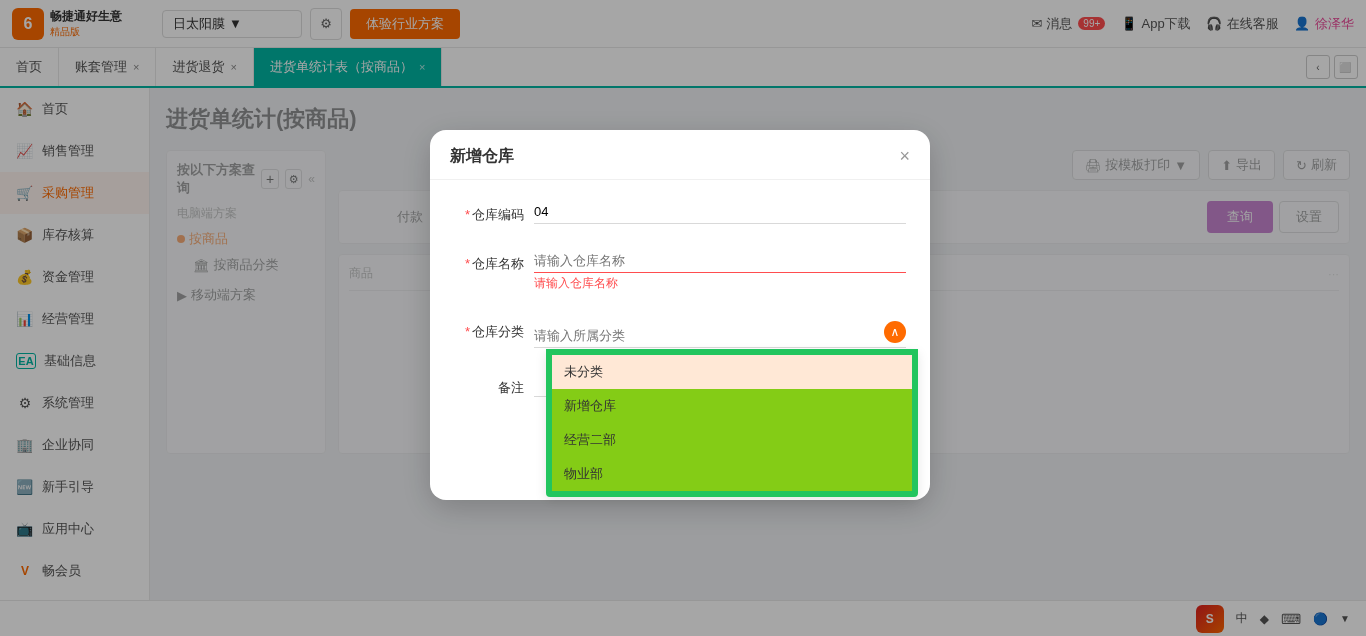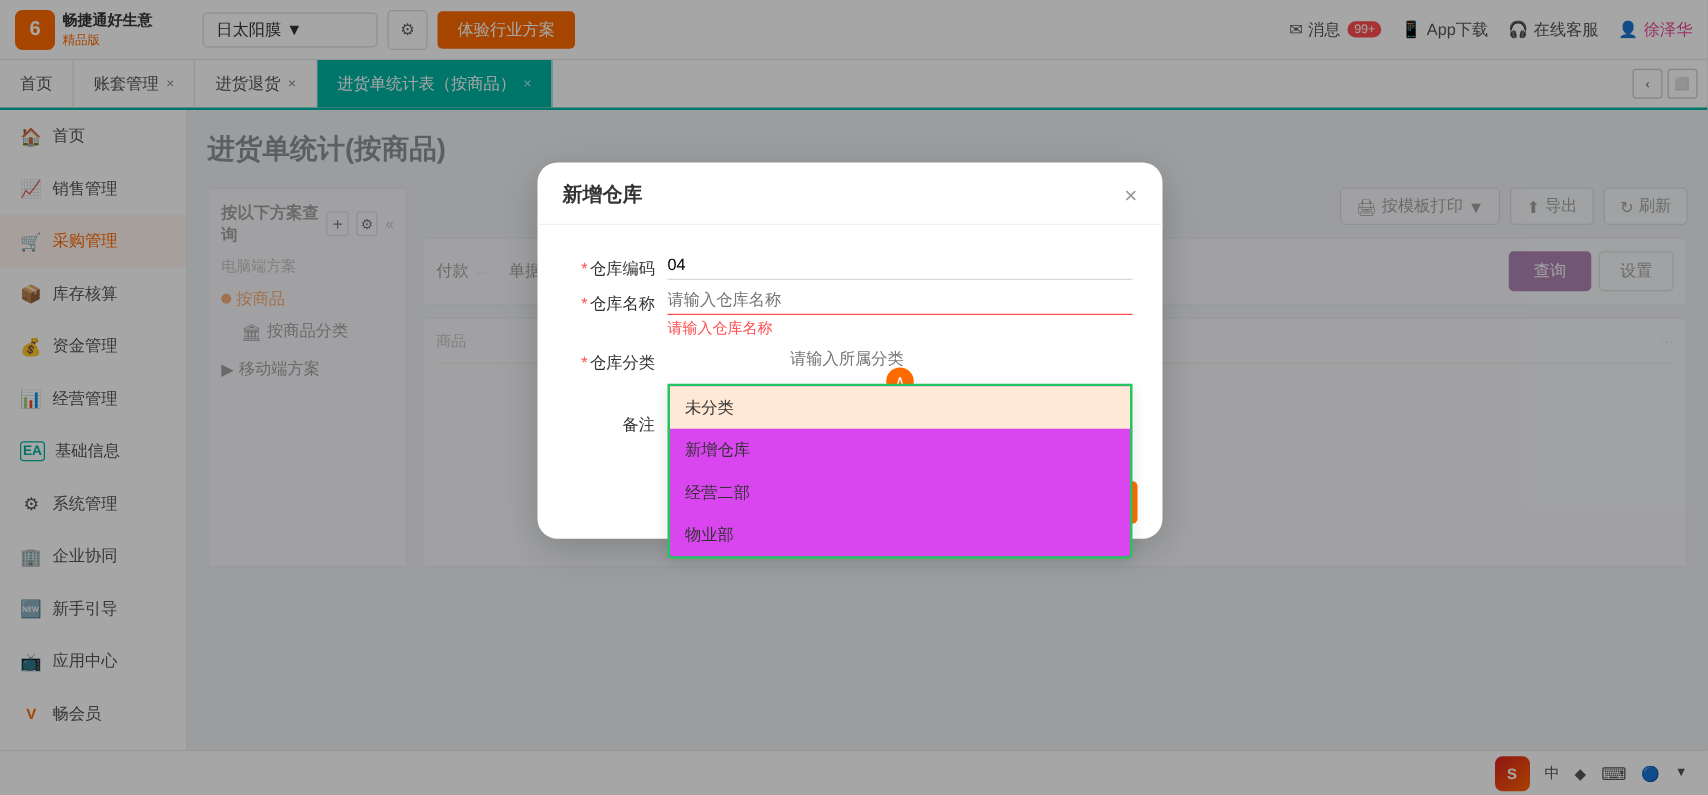--- a/index.html
+++ b/index.html
@@ -155,21 +155,21 @@
       display: flex; align-items: center; justify-content: space-between;
       padding: 16px 20px 12px;
       border-bottom: 1px solid #f0f0f0;
     }
     .modal-title { font-size: 16px; font-weight: bold; color: #333; }
     .modal-close { cursor: pointer; color: #999; font-size: 18px; }
     .modal-body { padding: 20px 24px; }
 
     .form-row {
       display: flex; align-items: flex-start;
-      margin-bottom: 4px;
+      margin-bottom: 25px;
     }
     .form-label {
       width: 80px; font-size: 13px; color: #333;
       padding-top: 6px; flex-shrink: 0;
       text-align: right; padding-right: 10px;
     }
     .form-label.required::before {
       content: '*'; color: #ff4d4f; margin-right: 2px;
     }
     .form-field { flex: 1; position: relative; }
@@ -179,36 +179,36 @@
       background: transparent;
     }
     .form-input.error-border { border-bottom: 1px solid #ff4d4f; }
     .error-msg { color: #ff4d4f; font-size: 12px; margin-top: 2px; }
 
     
     .dropdown-field {
       width: 100%;
       border: none; border-bottom: 1px solid #d9d9d9;
       padding: 4px 0; font-size: 13px;
-      display: flex; align-items: center; justify-content: space-between;
-      cursor: pointer; background: transparent; flex-direction: column;
+      display: flex; align-items: flex-end; justify-content: space-between;
+      cursor: pointer; background: transparent;
     }
     .dropdown-field input {
       border: none; outline: none; background: transparent; font-size: 13px; flex: 1;
     }
     .dropdown-chevron {
       width: 22px; height: 22px;
       background: #ff6b00; border-radius: 50%;
       display: flex; align-items: center; justify-content: center;
       color: #fff; font-size: 12px;
     }
     .dropdown-list {
-      position: absolute; top: 32px; left: 0;
-      width: 100%; background: #d946ef;
-      border: 2px solid #22c55e;
+      position: absolute; top: 32px; left: 12px;
+      width: 100%; background: #84cc16;
+      border: 6px solid #22c55e;
       box-shadow: 0 4px 12px rgba(0,0,0,0.1);
       border-radius: 0 0 4px 4px;
       z-index: 300;
     }
     .dropdown-item {
       padding: 8px 12px; cursor: pointer; font-size: 13px; color: #333;
     }
     .dropdown-item.highlighted { background: #ffe8d6; }
 
     .modal-footer {
@@ -403,33 +403,33 @@
             <span>⬆</span>
             <span>导出</span>
           </div>
           <div style="display:flex;align-items:center;gap:4px;border:1px solid #ccc;border-radius:4px;padding:5px 12px;cursor:pointer;font-size:13px;color:#555;background:#fff;">
             <span>↻</span>
             <span>刷新</span>
           </div>
         </div>
 
         <div style="background:#fff;border:1px solid #e8e8e8;border-radius:4px;padding:10px;display:flex;align-items:center;gap:16px;margin-bottom:10px;flex-wrap:wrap;">
-          <div style="display:flex;gap:6px;">
+          <div style="display:flex;gap:6px;margin-left:48px;">
             <span style="font-size:13px;color:#555;">付款</span>
             <span style="font-size:12px;color:#ccc;">...</span>
           </div>
           <div style="display:flex;align-items:center;gap:6px;">
             <span style="font-size:13px;color:#555;">单据状态</span>
             <div style="border:1px solid #ddd;border-radius:4px;padding:4px 8px;font-size:13px;display:flex;align-items:center;gap:4px;min-width:120px;cursor:pointer;">
               <span style="flex:1;color:#ccc;"></span>
               <span>▼</span>
             </div>
           </div>
           <div style="margin-left:auto;display:flex;gap:6px;">
-            <button style="background:#701a75;color:#fff;border:none;border-radius:4px;padding:6px 20px;cursor:pointer;font-size:13px;">查询</button>
+            <button style="background:#a21caf;color:#fff;border:none;border-radius:4px;padding:6px 20px;cursor:pointer;font-size:13px;">查询</button>
             <button style="background:#fff;color:#555;border:1px solid #ccc;border-radius:4px;padding:6px 16px;cursor:pointer;font-size:13px;">设置</button>
           </div>
         </div>
 
         <div style="background:#fff;border:1px solid #e8e8e8;border-radius:4px;padding:10px;min-height:200px;">
           <div style="display:flex;align-items:center;gap:8px;padding-bottom:8px;border-bottom:1px solid #e8e8e8;color:#999;font-size:12px;">
             <span>商品</span>
             <span style="margin-left:auto;font-size:11px;color:#ccc;">···</span>
           </div>
 

